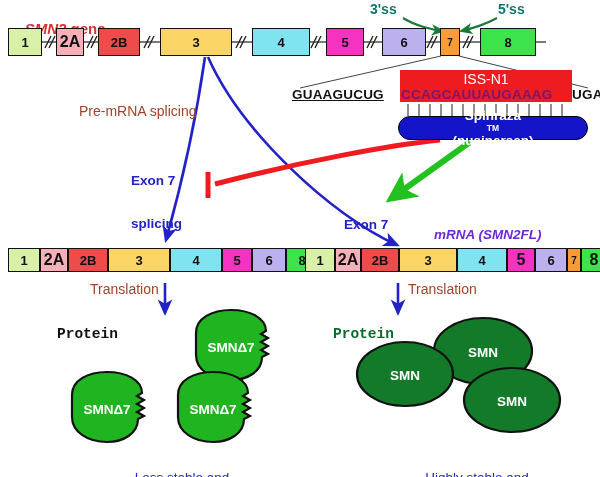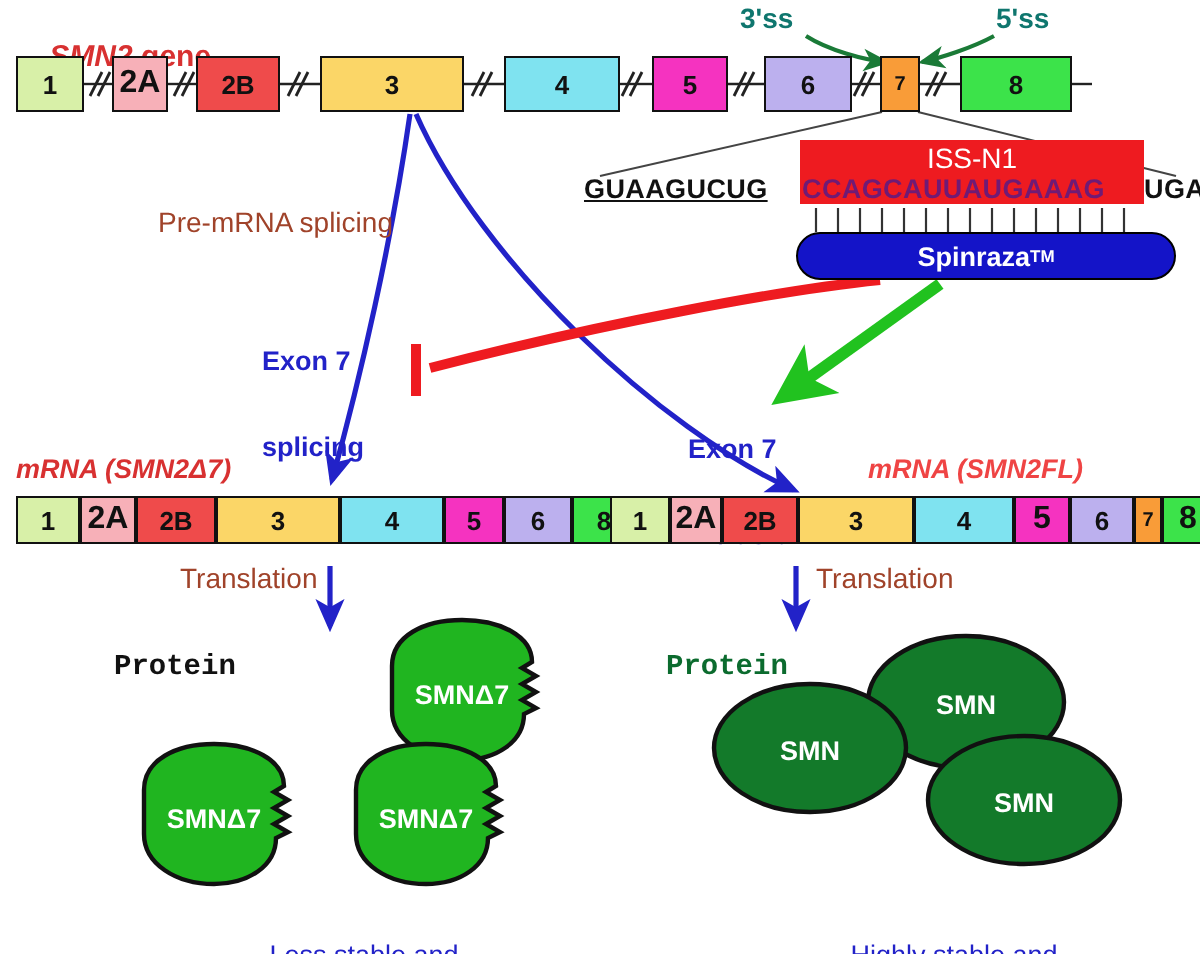--- a/index.html
+++ b/index.html
@@ -25,21 +25,21 @@
   .brown{color:#a0432a;font-size:14px;font-weight:normal;}
   .blue-t{color:#2222c8;font-size:13.5px;font-weight:bold;}
   .ss-lbl{color:#0f766e;font-size:14px;font-weight:bold;}
   .seq{font-family:"Liberation Sans","DejaVu Sans",sans-serif;
        font-size:13.5px;font-weight:bold;letter-spacing:0.2px;color:#111;}
   .seq.red{color:#701a75;}
   .issn1{position:absolute;background:#ee1b20;color:#fff;font-weight:normal;
          font-size:14px;display:flex;align-items:flex-start;justify-content:center;}
   .spinraza{position:absolute;background:#1414c8;color:#fff;font-weight:bold;
             font-size:13.5px;border-radius:12px;display:flex;align-items:center;
-            justify-content:center;border:1px solid #000;}
+            justify-content:center;border:1px solid #000;flex-direction:column;}
   .sup{font-size:8.5px;vertical-align:super;}
   .prot-lbl{font-size:14.5px;font-weight:bold;font-family:Liberation Mono, monospace;}
   .prot-txt{fill:#ffffff;font-family:"Liberation Sans","DejaVu Sans",sans-serif;
             font-size:13.5px;font-weight:bold;}
   .cap{color:#2222c8;font-size:13.5px;font-weight:normal;text-align:center;line-height:1.15;}
 </style>
 </head>
 <body>
 
 <div id="stage">
@@ -233,33 +233,33 @@
     <span style="margin-top:1px;">ISS-N1</span>
   </div>
 
   <div class="lbl seq" style="left:292px;top:88px;text-decoration:underline;">GUAAGUCUG</div>
   <div class="lbl seq red" style="left:401px;top:88px;">CCAGCAUUAUGAAAG</div>
   <div class="lbl seq" style="left:572px;top:88px;">UGA</div>
 
   <div class="spinraza" style="left:398px;top:116px;width:188px;height:22px;">
     <span>Spinraza</span>
       <span class="sup">TM</span>
+      <span> (nusinersen)</span>
   </div>
 
   <div class="lbl blue-t" style="left:131px;top:146px;text-align:left;">
     <div>Exon 7</div>
     <div>splicing</div>
   </div>
   <div class="lbl blue-t" style="left:344px;top:190px;text-align:left;">
     <div>Exon 7</div>
     <div>inclusion</div>
   </div>
 
-  <div class="lbl" style="left:8px;top:228px;font-size:13.5px;font-style:italic;font-weight:bold;color:#d83131;">mRNA (SMN2Δ7)</div>
-  <div class="lbl" style="left:434px;top:228px;font-size:13.5px;font-style:italic;font-weight:bold;color:#ef4444;">mRNA (SMN2FL)</div>
+  <div class="lbl" style="left:434px;top:228px;font-size:13.5px;font-style:italic;font-weight:bold;color:#6d28d9;">mRNA (SMN2FL)</div>
 
   <div class="abs" id="mrna-left-exons" style="left:0px;top:248px;width:330px;height:26px;">
       <div class="exon" style="left: 8px; top: 0px; width: 32px; height: 24px; background: rgb(216, 240, 168);">
         <span>1</span>
       </div>
       <div class="exon small" style="left: 40px; top: 0px; width: 28px; height: 24px; background: rgb(247, 176, 184);">
         <span>2A</span>
       </div>
       <div class="exon" style="left: 68px; top: 0px; width: 40px; height: 24px; background: rgb(239, 75, 75);">
         <span>2B</span>

